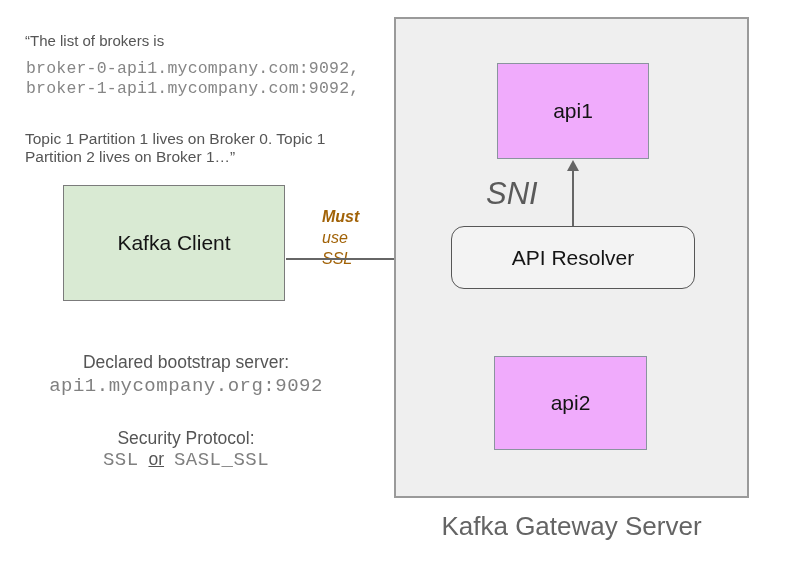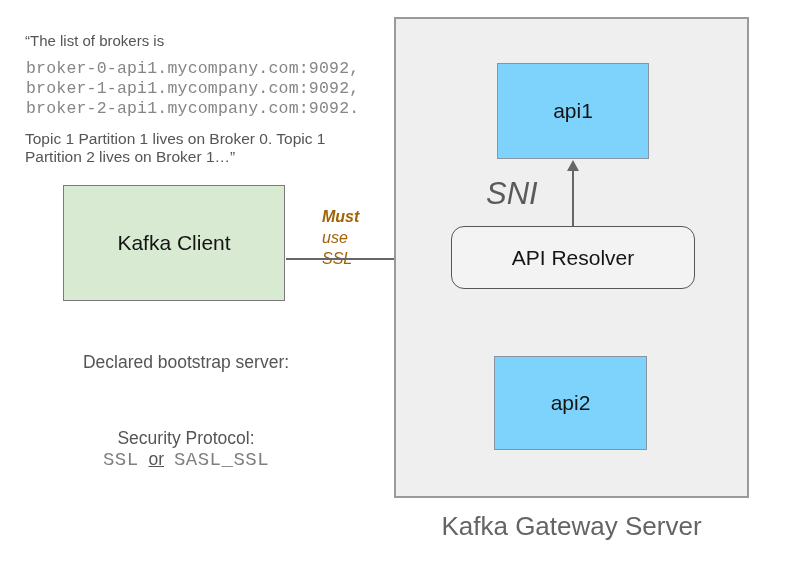--- a/index.html
+++ b/index.html
@@ -65,21 +65,21 @@
     border-left: 6px solid transparent; border-right: 6px solid transparent;
     border-bottom: 11px solid #666;
   }
   
   .gateway-box {
     position: absolute; left: 394px; top: 17px; width: 355px; height: 481px;
     background: #efefef; border: 2px solid #9a9a9a;
   }
   .api-box {
     position: absolute;
-    background: #7dd3fc; border: 1.5px solid #8a949e;
+    background: #f0abfc; border: 1.5px solid #8a949e;
     display: flex; align-items: center; justify-content: center;
     font-size: 21px; color: #141414;
   }
   .api1-box { left: 497px; top: 63px; width: 152px; height: 96px; }
   .api2-box { left: 494px; top: 356px; width: 153px; height: 94px; }
   .sni-label {
     position: absolute; left: 486px; top: 176px;
     font-size: 31px; font-style: italic; color: #5a5a5a;
   }
   .resolver-box {
@@ -121,21 +121,20 @@
   .security-value .conj { margin: 0 5px; text-decoration: underline; }
 </style>
 </head>
 <body>
 
 <div class="canvas">
 
   <div class="quote-intro">“The list of brokers is</div>
   <div class="broker-line broker-0">broker-0-api1.mycompany.com:9092,</div>
   <div class="broker-line broker-1">broker-1-api1.mycompany.com:9092,</div>
-  <div class="broker-line broker-2">broker-2-api1.mycompany.com:9092.</div>
   <div class="topic-note">Topic 1 Partition 1 lives on Broker 0. Topic 1 Partition 2 lives on Broker 1…”</div>
 
   <div class="client-box">
     <span>Kafka Client</span>
   </div>
 
   <div class="must-ssl">
     <div class="must">Must</div>
     <div>use</div>
     <div>SSL</div>
@@ -159,20 +158,21 @@
     <span>API Resolver</span>
   </div>
 
   <div class="api-box api2-box">
     <span>api2</span>
   </div>
 
   <div class="gateway-title">Kafka Gateway Server</div>
 
   <div class="bootstrap-heading">Declared bootstrap server:</div>
+  <div class="bootstrap-value">api1.mycompany.org:9092</div>
   <div class="security-heading">Security Protocol:</div>
   <div class="security-value">
     <span class="mono">SSL</span>
     <span class="conj">or</span>
     <span class="mono">SASL_SSL</span>
   </div>
 
 </div>
 
 </body></html>

